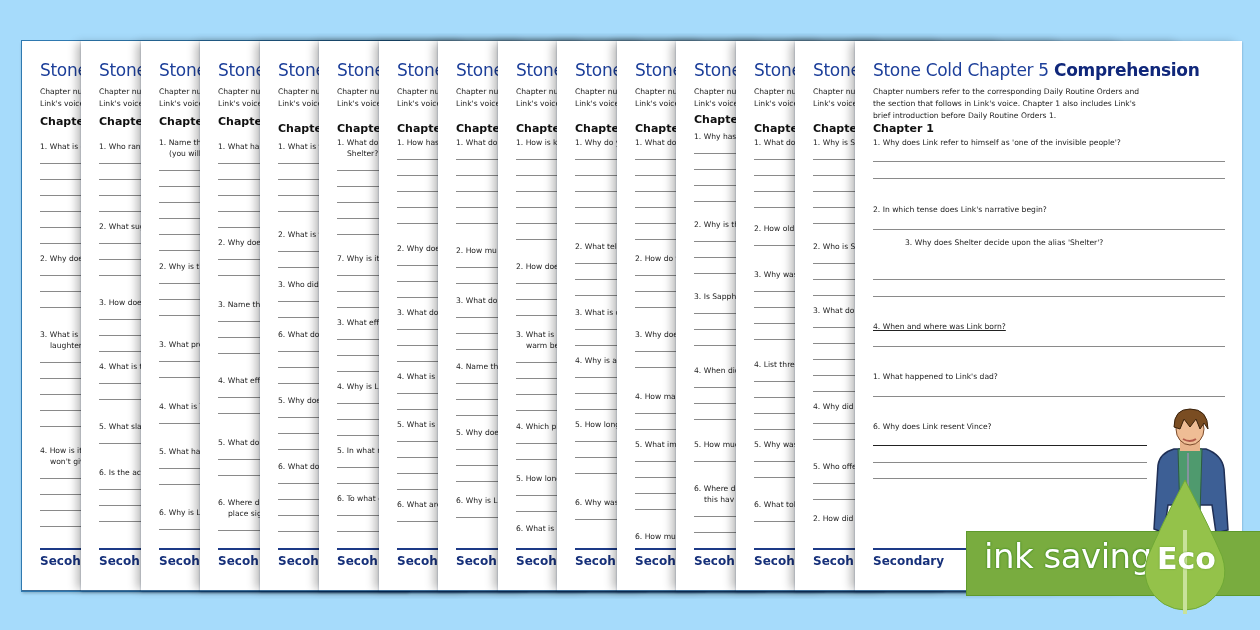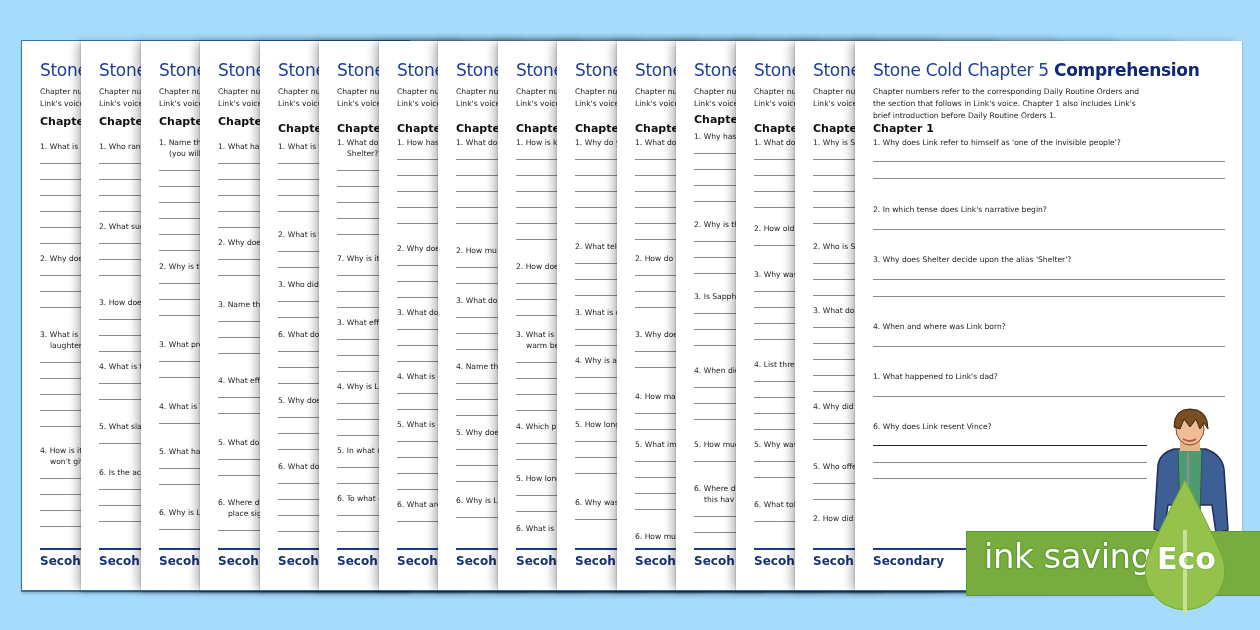--- a/index.html
+++ b/index.html
@@ -531,25 +531,25 @@
     <div class="intro">Chapter numbers refer to the corresponding Daily Routine Orders and the section that follows in Link's voice. Chapter 1 also includes Link's brief introduction before Daily Routine Orders 1.</div>
     <div class="chapter" style="top:81px;">Chapter 1</div>
 
     <div class="q" style="top:96px;">1. Why does Link refer to himself as 'one of the invisible people'?</div>
     <div class="line" style="top:120px; width:352px;"></div>
     <div class="line" style="top:137px; width:352px;"></div>
 
     <div class="q" style="top:163px;">2. In which tense does Link's narrative begin?</div>
     <div class="line" style="top:188px; width:352px;"></div>
 
-    <div class="q" style="top:213px;">3. Why does Shelter decide upon the alias 'Shelter'?</div>
+    <div class="q" style="top:196px;margin-left:32px;">3. Why does Shelter decide upon the alias 'Shelter'?</div>
     <div class="line" style="top:238px; width:352px;"></div>
     <div class="line" style="top:255px; width:352px;"></div>
 
-    <div class="q" style="top:280px;">4. When and where was Link born?</div>
+    <div class="q" style="top:280px;text-decoration:underline;">4. When and where was Link born?</div>
     <div class="line" style="top:305px; width:352px;"></div>
 
     <div class="q" style="top:330px;">1. What happened to Link's dad?</div>
     <div class="line" style="top:355px; width:352px;"></div>
 
     <div class="q" style="top:380px;">6. Why does Link resent Vince?</div>
     <div class="line" style="top:404px; width:274px; background:#222;"></div>
     <div class="line" style="top:421px; width:274px;"></div>
     <div class="line" style="top:437px; width:274px;"></div>
 

